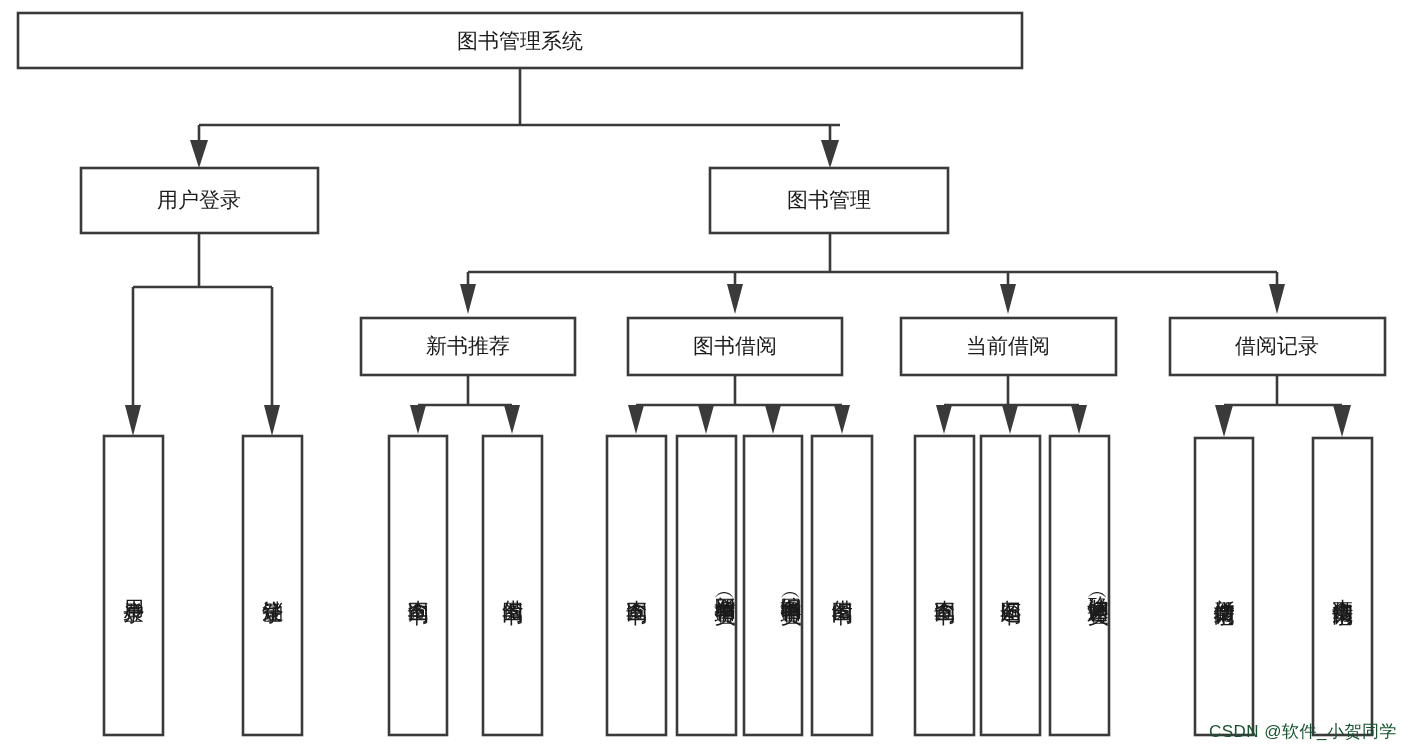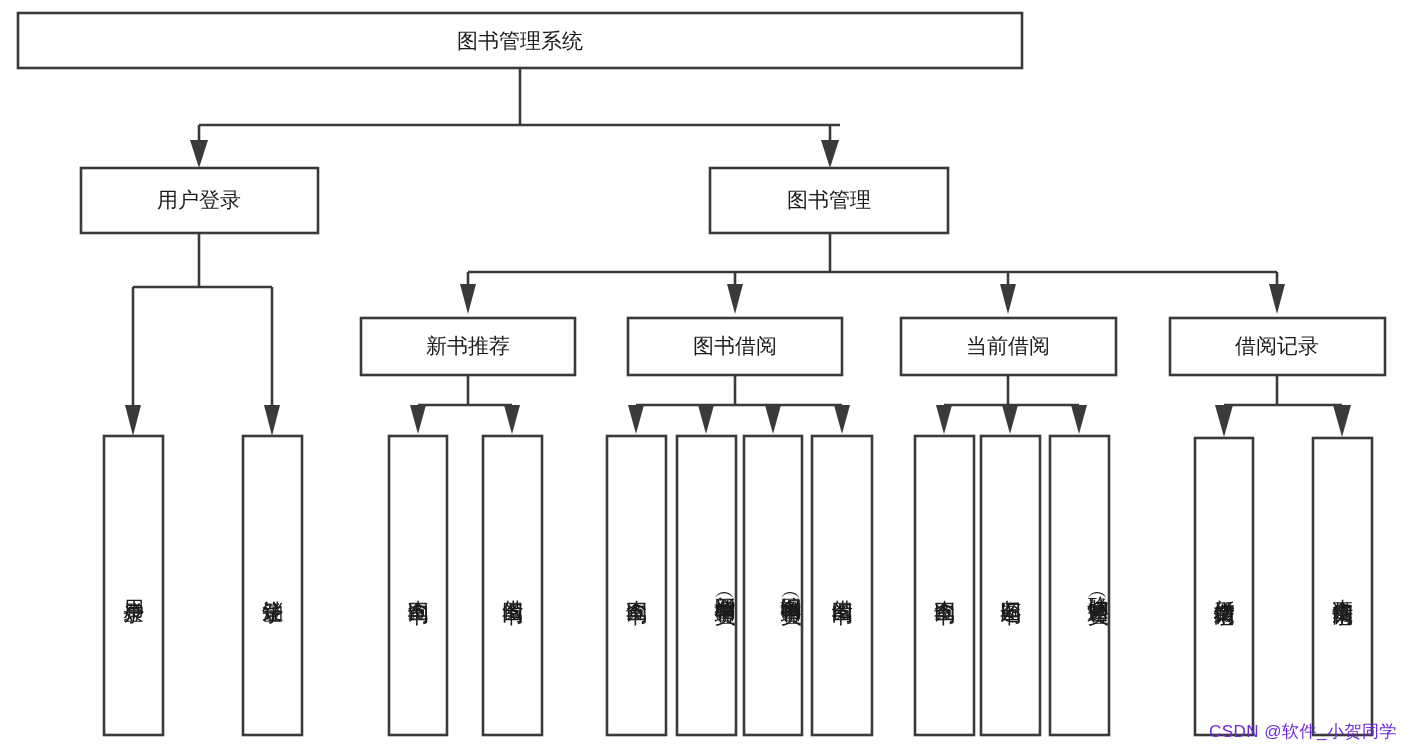--- a/index.html
+++ b/index.html
@@ -62,21 +62,21 @@
     white-space: nowrap;
     pointer-events: none;
     text-align: center;
   }
   .watermark {
     position: absolute;
     right: 8px;
     bottom: 4px;
     font-family: "Liberation Sans", "DejaVu Sans", sans-serif;
     font-size: 17px;
-    color: #6d28d9;
+    color: #14532d;
     letter-spacing: 0.5px;
     white-space: nowrap;
   }
 </style>
 </head>
 <body>
 
 <div id="diagram-root">
 
   <svg id="flow" viewBox="0 0 1405 747" xmlns="http://www.w3.org/2000/svg">

